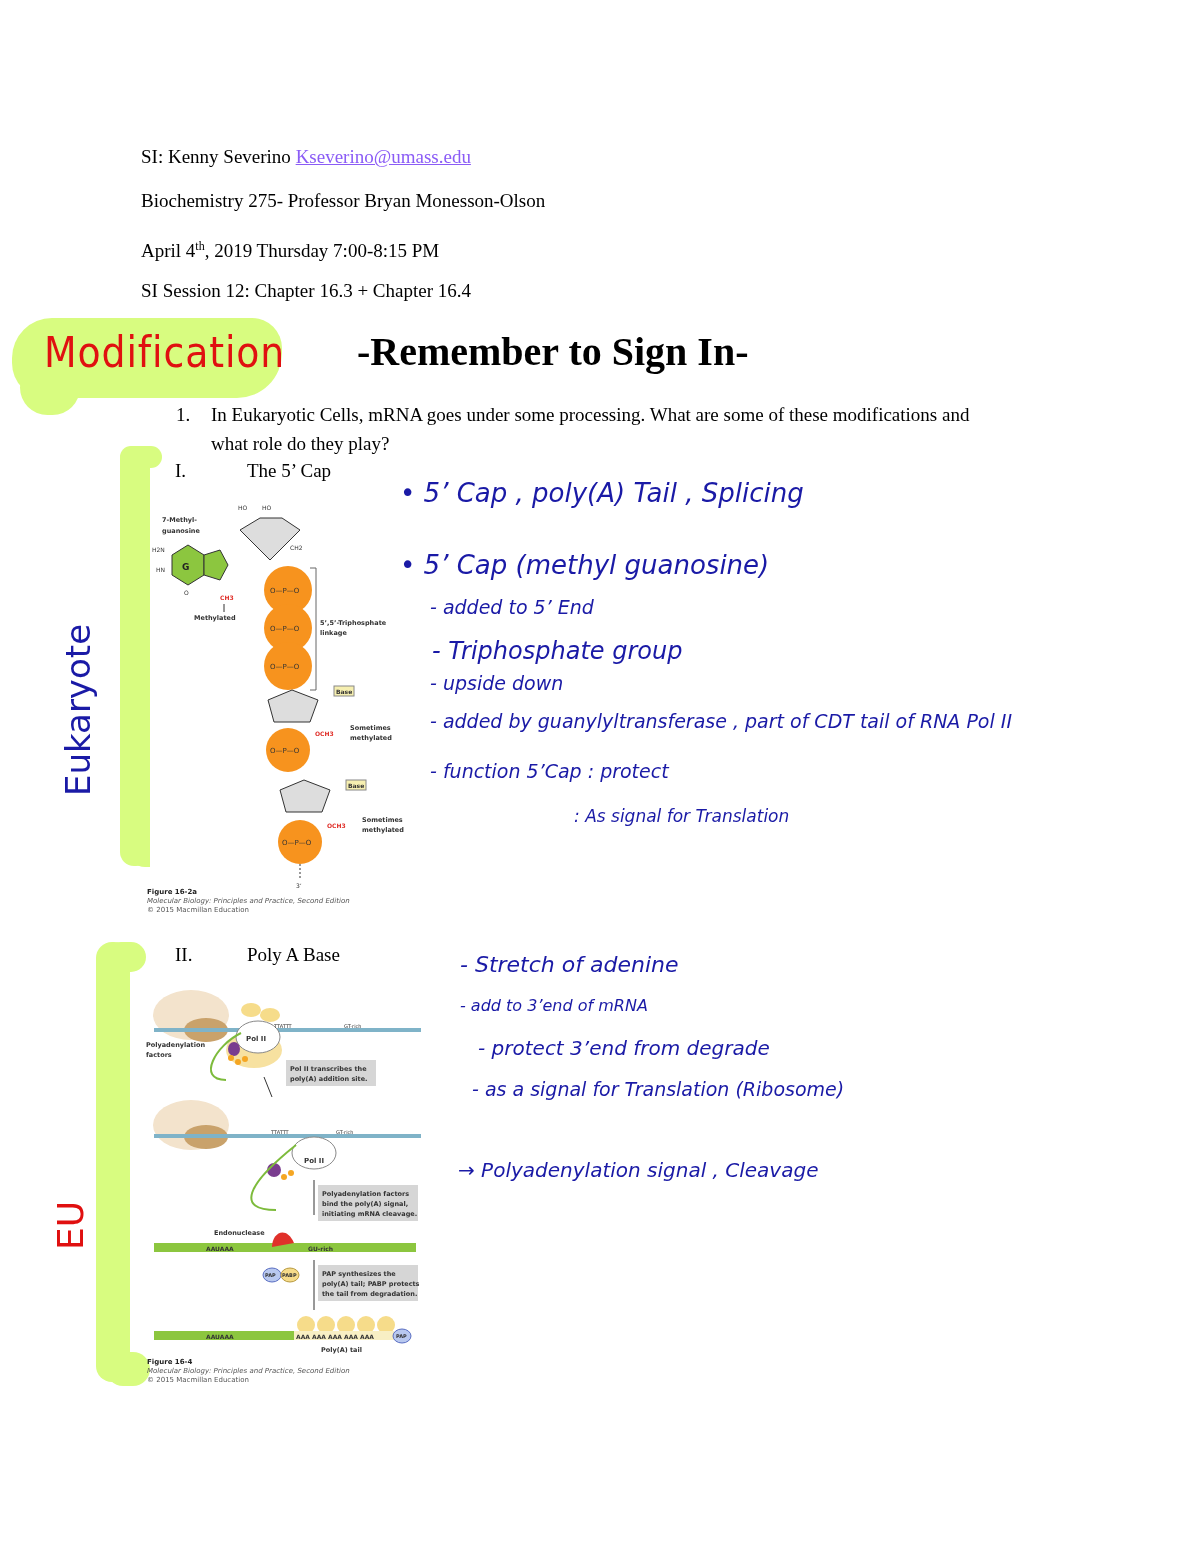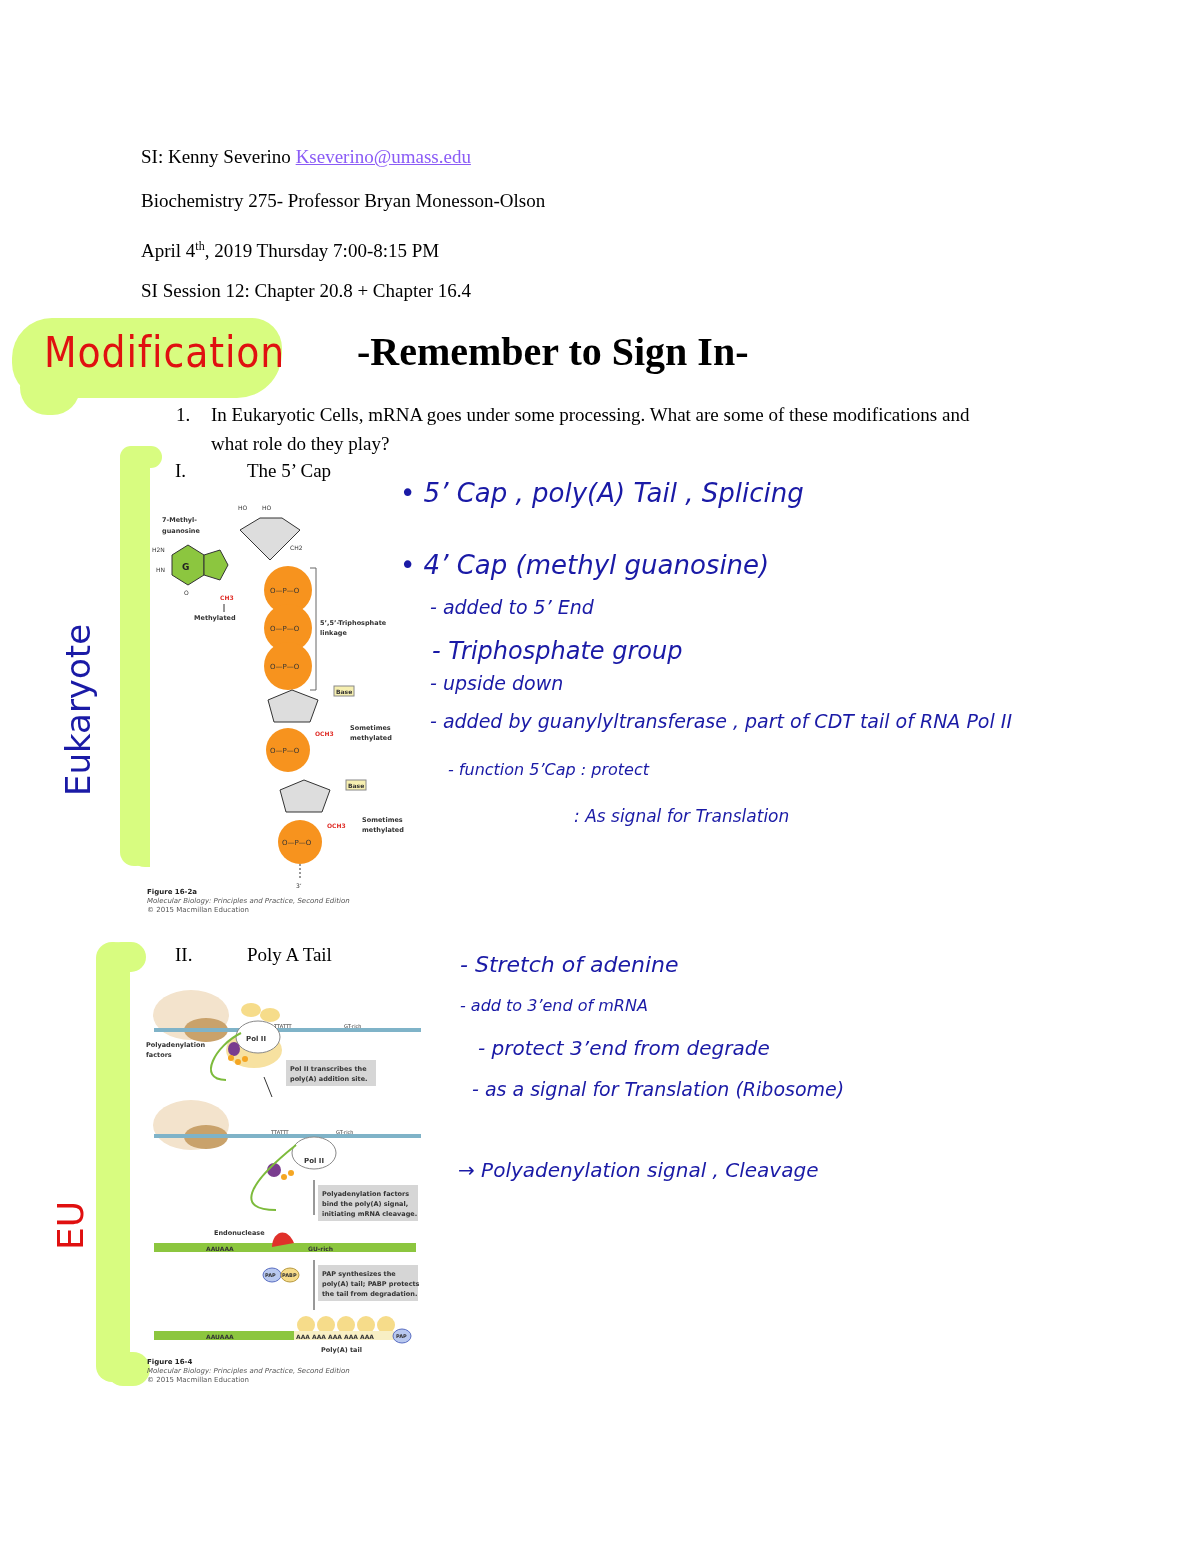--- a/index.html
+++ b/index.html
@@ -37,21 +37,21 @@
 <div class="highlight-blob" style="left:106px; top:1352px; width:44px; height:34px; border-radius:17px;"></div>
 <div class="hand-red" style="left:40px; top:1205px; font-size:36px; font-style:normal; transform:rotate(-90deg); transform-origin:center; width:60px; text-align:center;">EU</div>
 
 <div class="hdr-line" style="top:146px;">
   <span>SI: Kenny Severino </span><a>Kseverino@umass.edu</a>
 </div>
 <div class="hdr-line" style="top:190px;">Biochemistry 275- Professor Bryan Monesson-Olson</div>
 <div class="hdr-line" style="top:235px;">
   <span>April 4</span><sup style="font-size:12px;">th</sup><span>, 2019 Thursday 7:00-8:15 PM</span>
 </div>
-<div class="hdr-line" style="top:280px;">SI Session 12: Chapter 20.8 + Chapter 16.4</div>
+<div class="hdr-line" style="top:280px;">SI Session 12: Chapter 16.3 + Chapter 16.4</div>
 
 <div class="title">-Remember to Sign In-</div>
 
 <div class="question">
   <span class="q-num">1.</span>
   <span class="q-text">In Eukaryotic Cells, mRNA goes under some processing. What are some of these modifications and what role do they play?</span>
 </div>
 
 <div class="sec-head" style="left:175px; top:460px;">
   <span class="sec-num">I.</span><span>The 5’ Cap</span>
@@ -109,31 +109,31 @@
   </svg>
 </div>
 <div class="caption" style="left:147px; top:888px;">
   <b>Figure 16-2a</b><br>
   <i>Molecular Biology: Principles and Practice, Second Edition</i><br>
   <span>© 2015 Macmillan Education</span>
 </div>
 
 <div>
   <div class="hand" style="left:400px; top:478px; font-size:26px;">• 5’ Cap , poly(A) Tail , Splicing</div>
-  <div class="hand" style="left:400px; top:550px; font-size:26px;">• 4’ Cap (methyl guanosine)</div>
+  <div class="hand" style="left:400px; top:550px; font-size:26px;">• 5’ Cap (methyl guanosine)</div>
   <div class="hand" style="left:430px; top:596px; font-size:19px;">- added to 5’ End</div>
   <div class="hand" style="left:432px; top:637px; font-size:24px;text-align:right;">- Triphosphate group</div>
   <div class="hand" style="left:430px; top:672px; font-size:19px;">- upside down</div>
   <div class="hand" style="left:430px; top:710px; font-size:19px;">- added by guanylyltransferase , part of CDT tail of RNA Pol II</div>
-  <div class="hand" style="left:448px; top:760px; font-size:16px;">- function 5’Cap : protect</div>
+  <div class="hand" style="left:430px; top:760px; font-size:19px;">- function 5’Cap : protect</div>
   <div class="hand" style="left:574px; top:806px; font-size:17px;">: As signal for Translation</div>
 </div>
 
 <div class="sec-head" style="left:175px; top:944px;">
-  <span class="sec-num">II.</span><span>Poly A Tail</span>
+  <span class="sec-num">II.</span><span>Poly A Base</span>
 </div>
 
 <div class="figure" style="left:146px; top:985px; width:280px; height:370px;">
   <svg width="280" height="370" viewBox="0 0 280 370">
 
     <ellipse cx="45" cy="30" rx="38" ry="25" fill="#f3e3cc"></ellipse>
     <ellipse cx="60" cy="45" rx="22" ry="12" fill="#c9a26b"></ellipse>
     <ellipse cx="105" cy="25" rx="10" ry="7" fill="#f6dc8a"></ellipse>
     <ellipse cx="124" cy="30" rx="10" ry="7" fill="#f6dc8a"></ellipse>
     <line x1="8" y1="45" x2="275" y2="45" stroke="#7fb3c8" stroke-width="4"></line>

